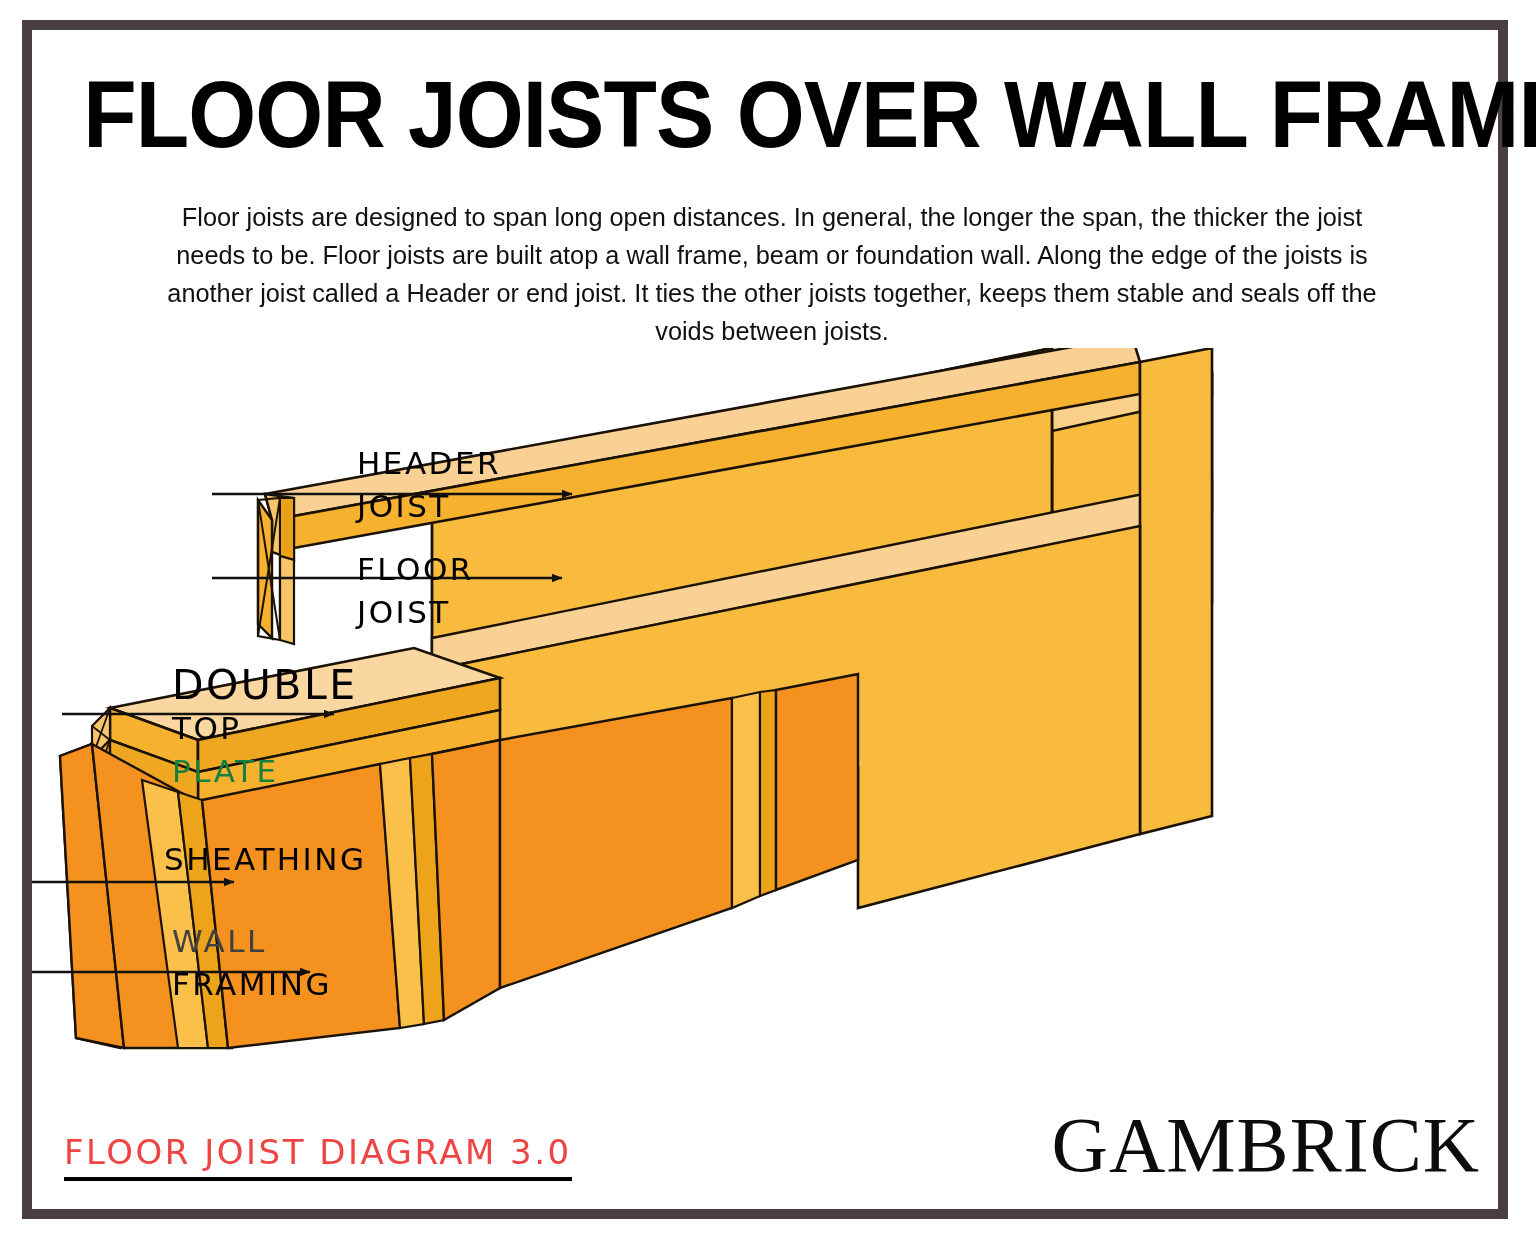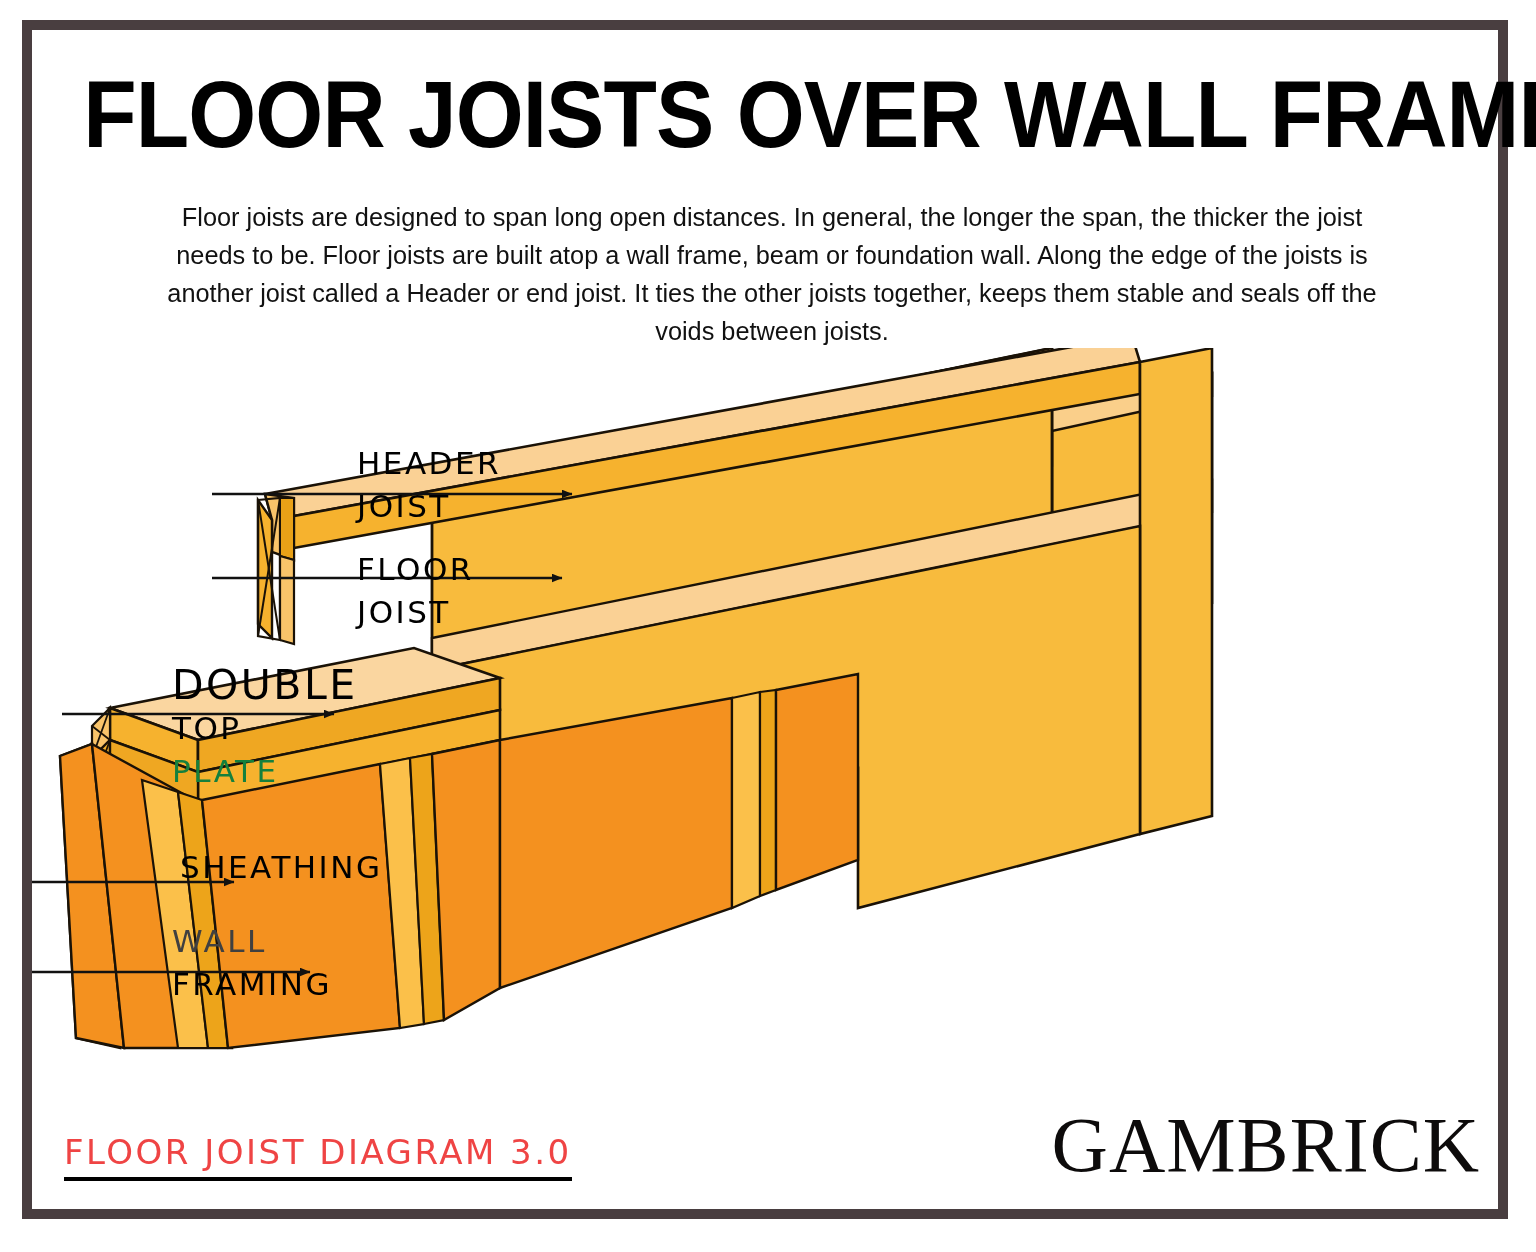--- a/index.html
+++ b/index.html
@@ -264,21 +264,21 @@
       <div style="font-family:'DejaVu Sans',sans-serif;font-size:31px;letter-spacing:2.5px;color:#000;line-height:43px;">FLOOR</div>
       <div style="font-family:'DejaVu Sans',sans-serif;font-size:31px;letter-spacing:2.5px;color:#000;line-height:43px;">JOIST</div>
     </div>
 
     <div style="position:absolute; left:140px; top:634px;">
       <div style="font-family:'DejaVu Sans',sans-serif;font-size:41px;letter-spacing:2.5px;color:#000;line-height:43px;">DOUBLE</div>
       <div style="font-family:'DejaVu Sans',sans-serif;font-size:31px;letter-spacing:2.5px;color:#000;line-height:43px;">TOP</div>
       <div style="font-family:'DejaVu Sans',sans-serif;font-size:31px;letter-spacing:2.5px;color:#15803d;line-height:43px;">PLATE</div>
     </div>
 
-    <div style="position:absolute; left:148px; top:808px;margin-top:8px;">
+    <div style="position:absolute; left:132px; top:808px;">
       <div style="font-family:'DejaVu Sans',sans-serif;font-size:31px;letter-spacing:2.5px;color:#000;line-height:43px;">SHEATHING</div>
     </div>
 
     <div style="position:absolute; left:140px; top:890px;">
       <div style="font-family:'DejaVu Sans',sans-serif;font-size:31px;letter-spacing:2.5px;color:#404040;line-height:43px;">WALL</div>
       <div style="font-family:'DejaVu Sans',sans-serif;font-size:31px;letter-spacing:2.5px;color:#000;line-height:43px;">FRAMING</div>
     </div>
 
     <div id="footer-caption">FLOOR JOIST DIAGRAM 3.0</div>
     <div id="brand-logo">GAMBRICK</div>

